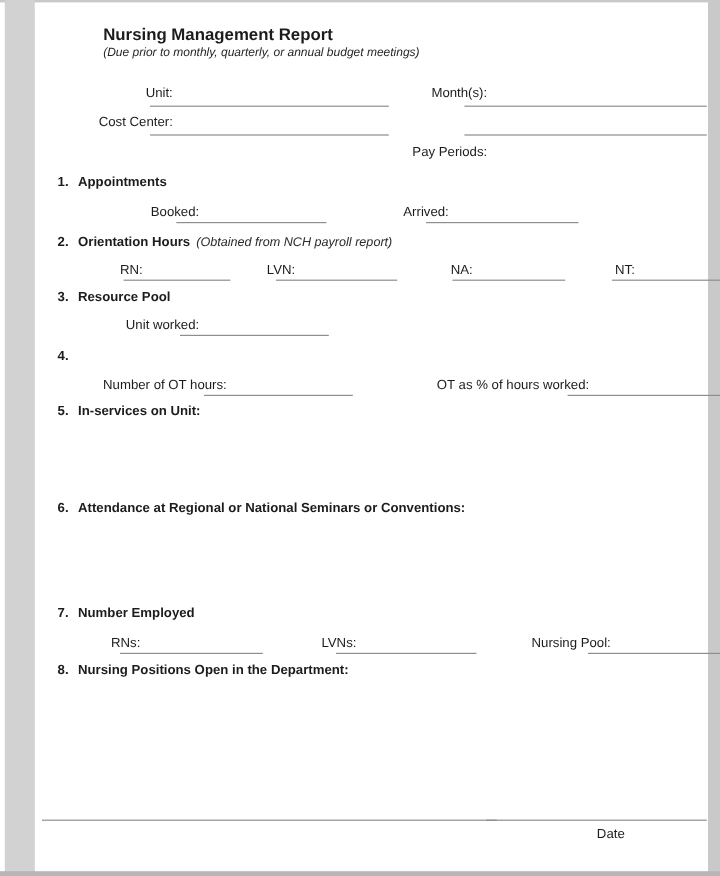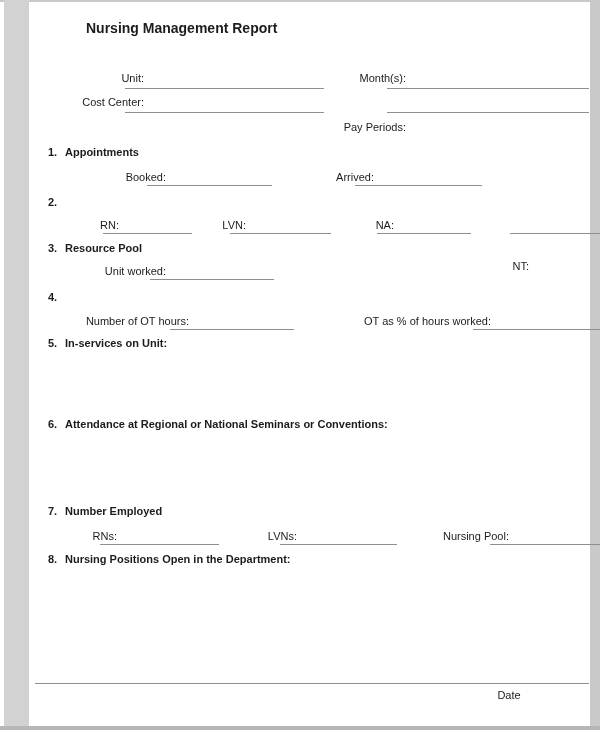--- a/index.html
+++ b/index.html
@@ -38,21 +38,21 @@
   #arrived-label{left:270px;top:171px;width:80px;}
   #arrived-line{left:355px;top:185px;width:103px;}
 
   #s2-num{left:24px;top:196px;} #s2-head{left:41px;top:196px;}
   #rn-label{left:45px;top:219px;width:50px;}
   #rn-line{left:103px;top:233px;width:65px;}
   #lvn-label{left:172px;top:219px;width:50px;}
   #lvn-line{left:230px;top:233px;width:77px;}
   #na-label{left:320px;top:219px;width:50px;}
   #na-line{left:377px;top:233px;width:70px;}
-  #nt-label{left:455px;top:219px;width:50px;margin-top:41px;}
+  #nt-label{left:455px;top:219px;width:50px;}
   #nt-line{left:510px;top:233px;width:70px;}
 
   #s3-num{left:24px;top:242px;} #s3-head{left:41px;top:242px;}
   #hw-label{left:62px;top:265px;width:80px;}
   #hw-line{left:150px;top:279px;width:100px;}
 
   #s4-num{left:24px;top:291px;} #s4-head{left:41px;top:291px;}
   #oth-label{left:55px;top:315px;width:110px;}
   #oth-line{left:170px;top:329px;width:100px;}
   #otp-label{left:330px;top:315px;width:137px;}
@@ -80,38 +80,42 @@
 <body>
 
 <div class="page">
 
   <div class="abs" id="frame-top"></div>
   <div class="abs" id="frame-left"></div>
   <div class="abs" id="frame-right"></div>
   <div class="abs" id="frame-bottom"></div>
 
   <div class="abs" id="title">Nursing Management Report</div>
+  <div class="abs" id="subtitle">(Due prior to monthly, quarterly, or annual budget meetings)</div>
 
   <div class="abs lbl r" id="unit-label">Unit:</div>
   <div class="abs fill" id="unit-line"></div>
   <div class="abs lbl r" id="months-label">Month(s):</div>
   <div class="abs fill" id="months-line"></div>
   <div class="abs lbl r" id="cc-label">Cost Center:</div>
   <div class="abs fill" id="cc-line"></div>
   <div class="abs lbl r" id="pp-label">Pay Periods:</div>
   <div class="abs fill" id="pp-line"></div>
 
   <div class="abs num" id="s1-num">1.</div>
   <div class="abs head" id="s1-head">Appointments</div>
   <div class="abs lbl r" id="booked-label">Booked:</div>
   <div class="abs fill" id="booked-line"></div>
   <div class="abs lbl r" id="arrived-label">Arrived:</div>
   <div class="abs fill" id="arrived-line"></div>
 
   <div class="abs num" id="s2-num">2.</div>
+  <div class="abs head" id="s2-head">
+    <span>Orientation Hours</span><span class="note">(Obtained from NCH payroll report)</span>
+  </div>
   <div class="abs lbl r" id="rn-label">RN:</div>
   <div class="abs fill" id="rn-line"></div>
   <div class="abs lbl r" id="lvn-label">LVN:</div>
   <div class="abs fill" id="lvn-line"></div>
   <div class="abs lbl r" id="na-label">NA:</div>
   <div class="abs fill" id="na-line"></div>
   <div class="abs lbl r" id="nt-label">NT:</div>
   <div class="abs fill" id="nt-line"></div>
 
   <div class="abs num" id="s3-num">3.</div>

